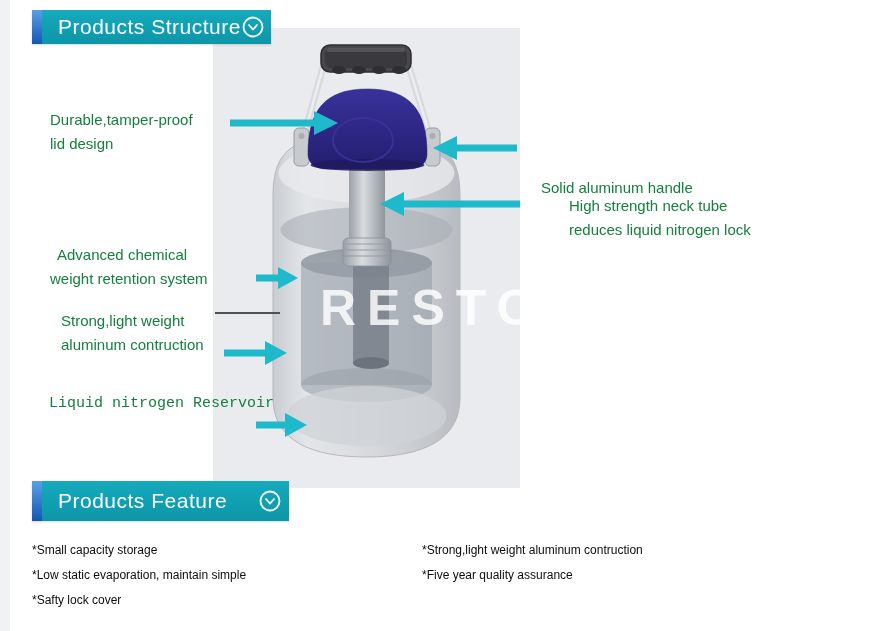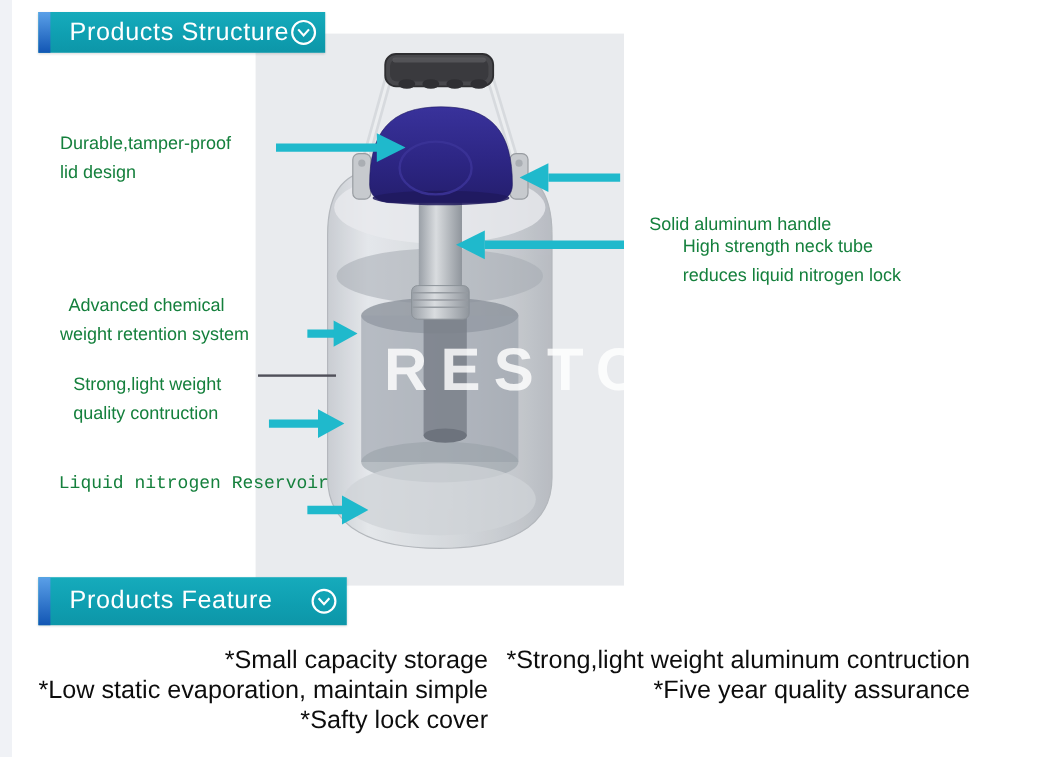--- a/index.html
+++ b/index.html
@@ -16,21 +16,21 @@
   .banner .stripe{position:absolute;left:0;top:0;bottom:0;width:10px;
           background:linear-gradient(180deg,#5aa0e8 0%,#1256b4 100%);}
   .banner .title{margin-left:26px;color:#ffffff;font-size:21px;letter-spacing:0.5px;white-space:nowrap;}
   .banner .chev{margin-left:auto;margin-right:7px;display:flex;align-items:center;}
   .banner-structure{left:32px;top:10px;width:239px;height:34px;}
   .banner-feature{left:32px;top:481px;width:257px;height:40px;}
   .callout{position:absolute;z-index:3;font-size:15px;line-height:24px;color:#15803d;white-space:nowrap;}
   .indent1{padding-left:7px;}
   .arrow{position:absolute;z-index:3;color:#1fb9cc;line-height:0;}
   .leader-line{position:absolute;left:215px;top:312px;width:65px;height:2px;background:#50505a;z-index:3;}
-  .features{position:absolute;z-index:3;font-size:21px;line-height:25px;color:#0d0d0d;white-space:nowrap;text-align:right;}
+  .features{position:absolute;z-index:3;font-size:12px;line-height:25px;color:#0d0d0d;white-space:nowrap;}
   .features-col1{left:32px;top:538px;}
   .features-col2{left:422px;top:538px;}
 </style>
 </head>
 <body>
 
 <div class="page">
 
   <div class="left-strip"></div>
 
@@ -119,21 +119,21 @@
   <div class="callout" style="left:529px;top:194px;margin-left:40px;">
     <div>High strength neck tube</div>
     <div>reduces liquid nitrogen lock</div>
   </div>
   <div class="callout" style="left:50px;top:243px;">
     <div class="indent1">Advanced chemical</div>
     <div>weight retention system</div>
   </div>
   <div class="callout" style="left:50px;top:309px;margin-left:11px;">
     <div>Strong,light weight</div>
-    <div>quality contruction</div>
+    <div>aluminum contruction</div>
   </div>
   <div class="callout" style="left:49px;top:392px;font-family:Liberation Mono, monospace;">
     <div>Liquid nitrogen Reservoir</div>
   </div>
 
   <div class="arrow" style="left:228px;top:110px;">
     <svg width="110" height="26">
         <line x1="2" y1="13" x2="88" y2="13" stroke="currentColor" stroke-width="7"></line>
     <polygon points="86,1 110,13 86,25" fill="currentColor"></polygon>
       </svg>

